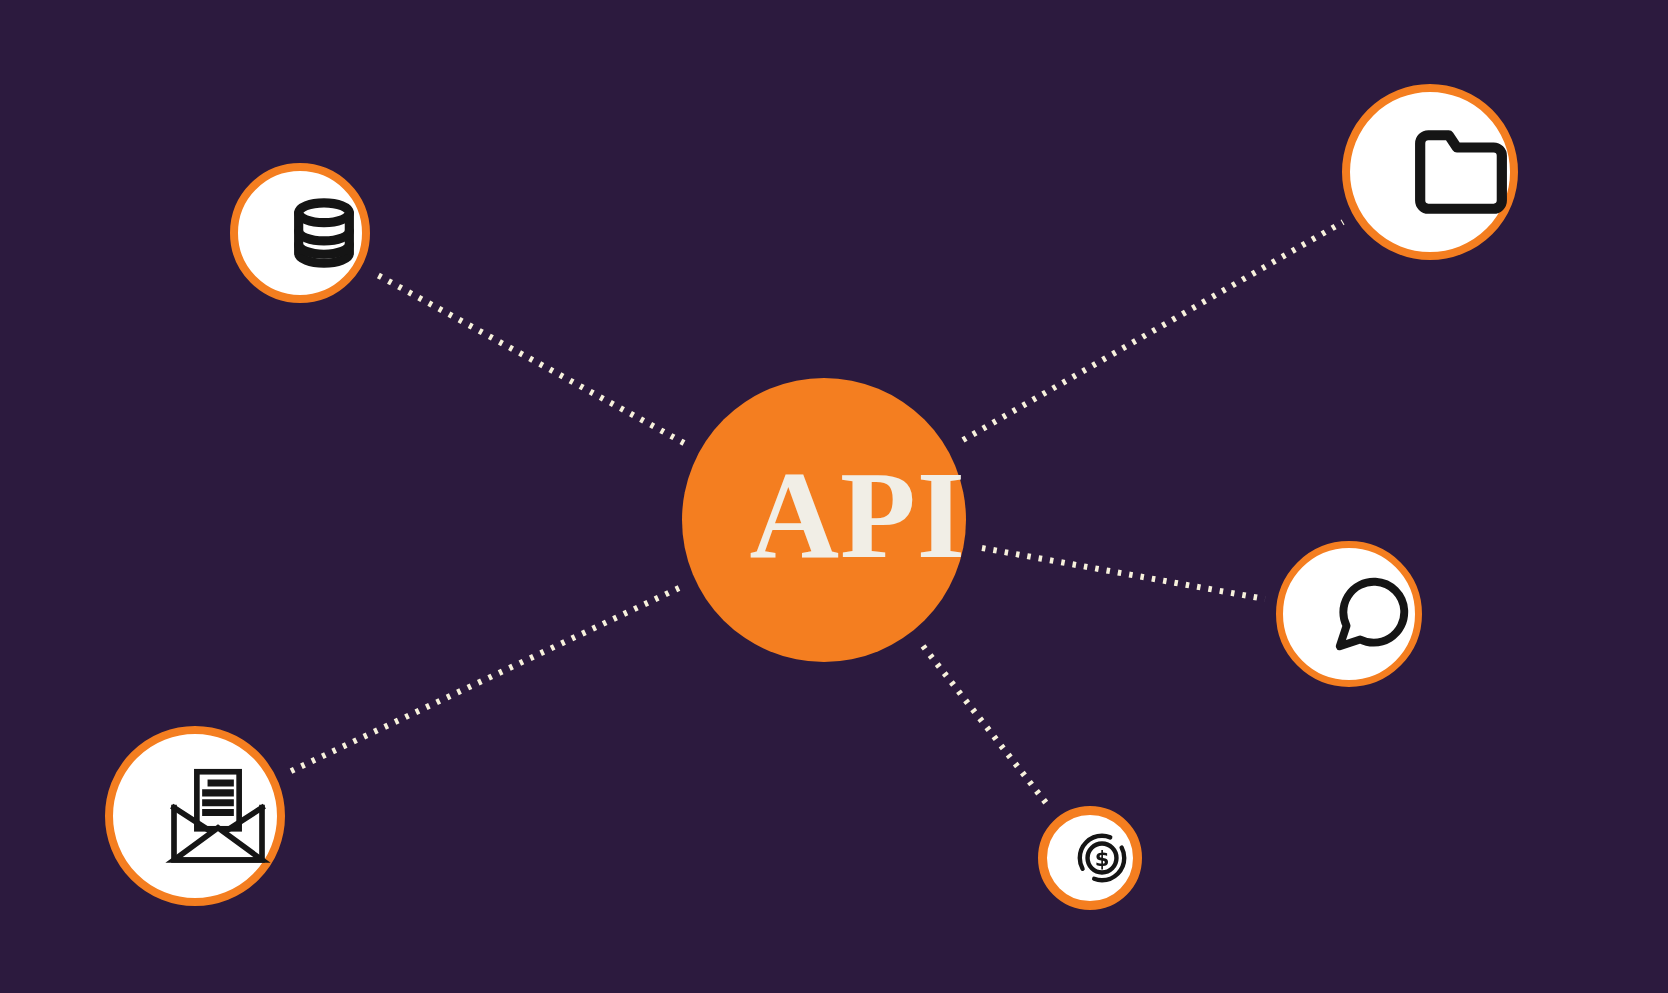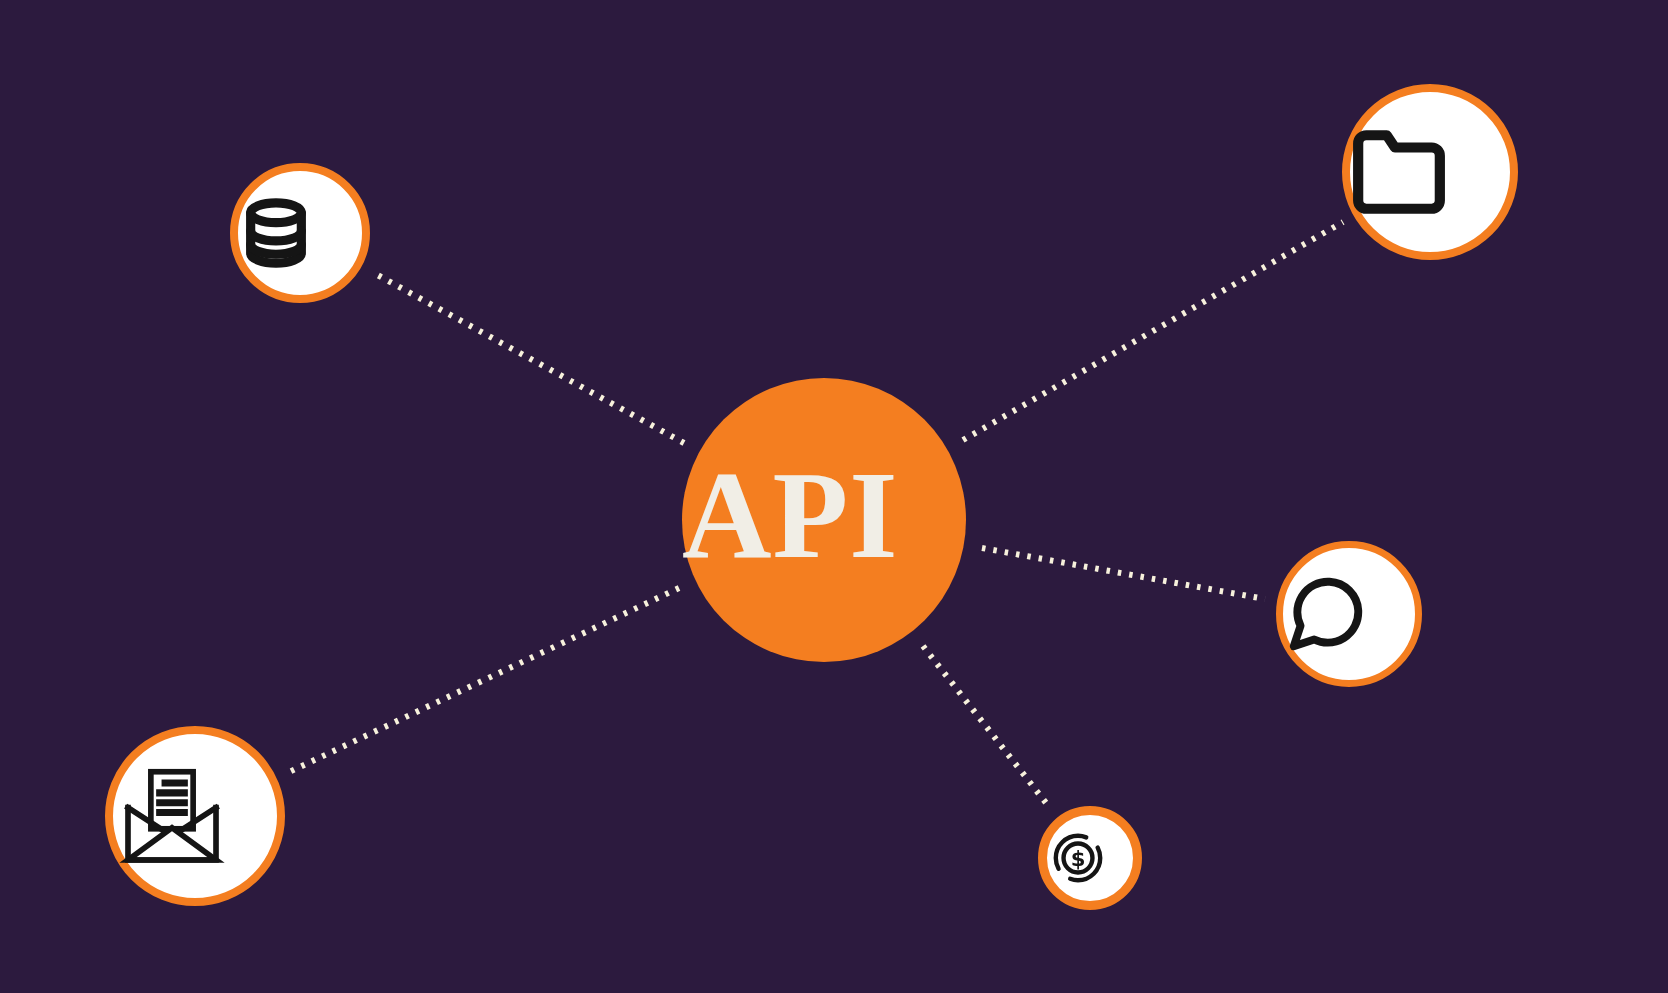--- a/index.html
+++ b/index.html
@@ -15,21 +15,21 @@
     position:relative;width:1668px;height:993px;
     background:var(--bg);overflow:hidden;
     font-family:"Liberation Serif",serif;
   }
   .connectors{position:absolute;left:0;top:0;z-index:1;}
   .connectors line{
     stroke:var(--dash);stroke-width:6;stroke-dasharray:3.5 8;stroke-linecap:butt;
   }
   .node{
     position:absolute;background:var(--node-fill);border-radius:50%;
-    display:flex;align-items:center;justify-content:flex-start;
+    display:flex;align-items:center;justify-content:flex-end;
     box-sizing:border-box;z-index:2;color:var(--icon);
   }
   #node-database{left:230px;top:163px;width:140px;height:140px;border:8px solid var(--accent);}
   #node-folder{left:1342px;top:84px;width:176px;height:176px;border:8px solid var(--accent);}
   #node-chat{left:1276px;top:541px;width:146px;height:146px;border:7px solid var(--accent);}
   #node-email{left:105px;top:726px;width:180px;height:180px;border:8px solid var(--accent);}
   #node-money{left:1038px;top:806px;width:104px;height:104px;border:9px solid var(--accent);}
   #hub{
     left:682px;top:378px;width:284px;height:284px;
     background:var(--accent);border:none;

